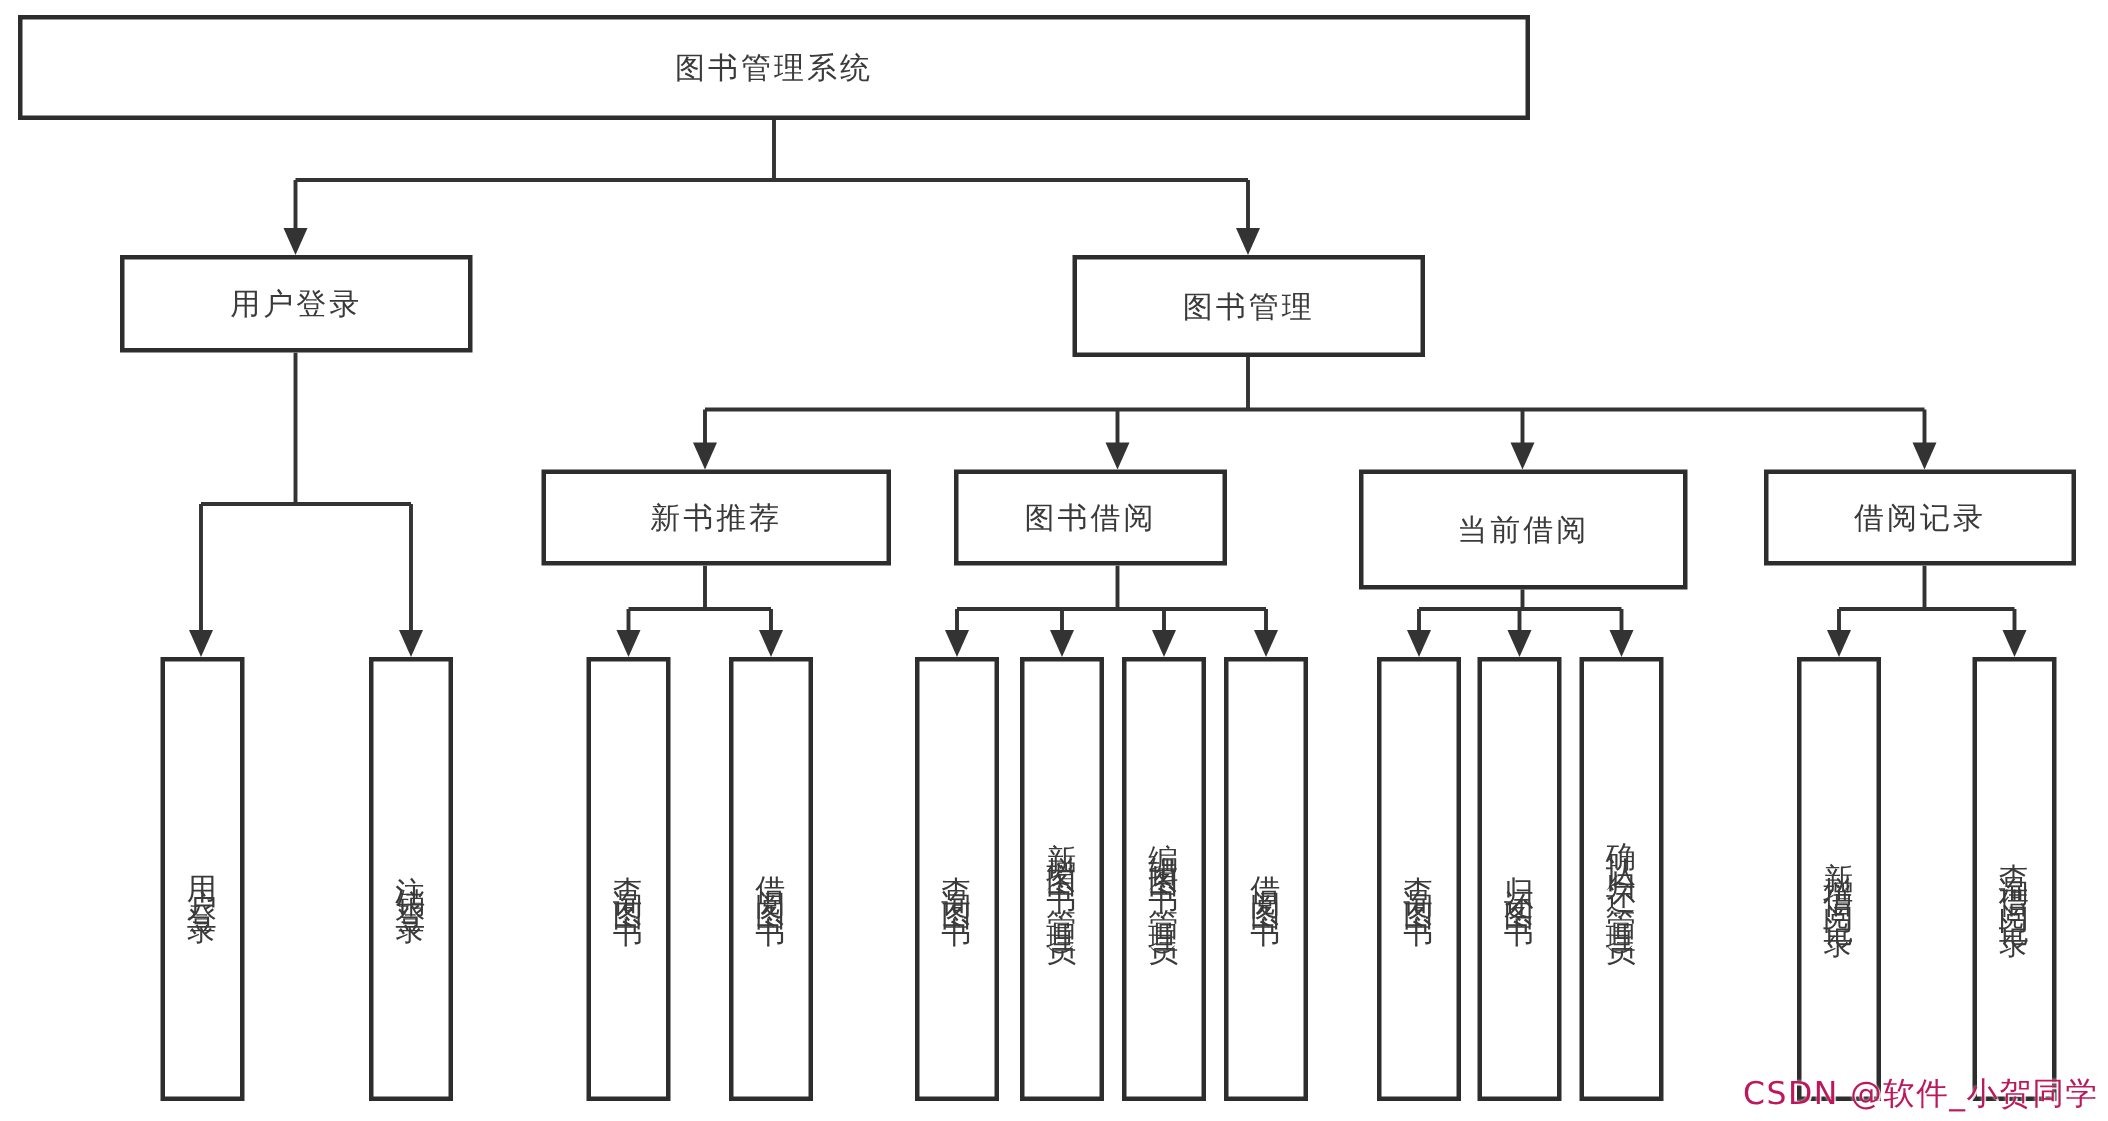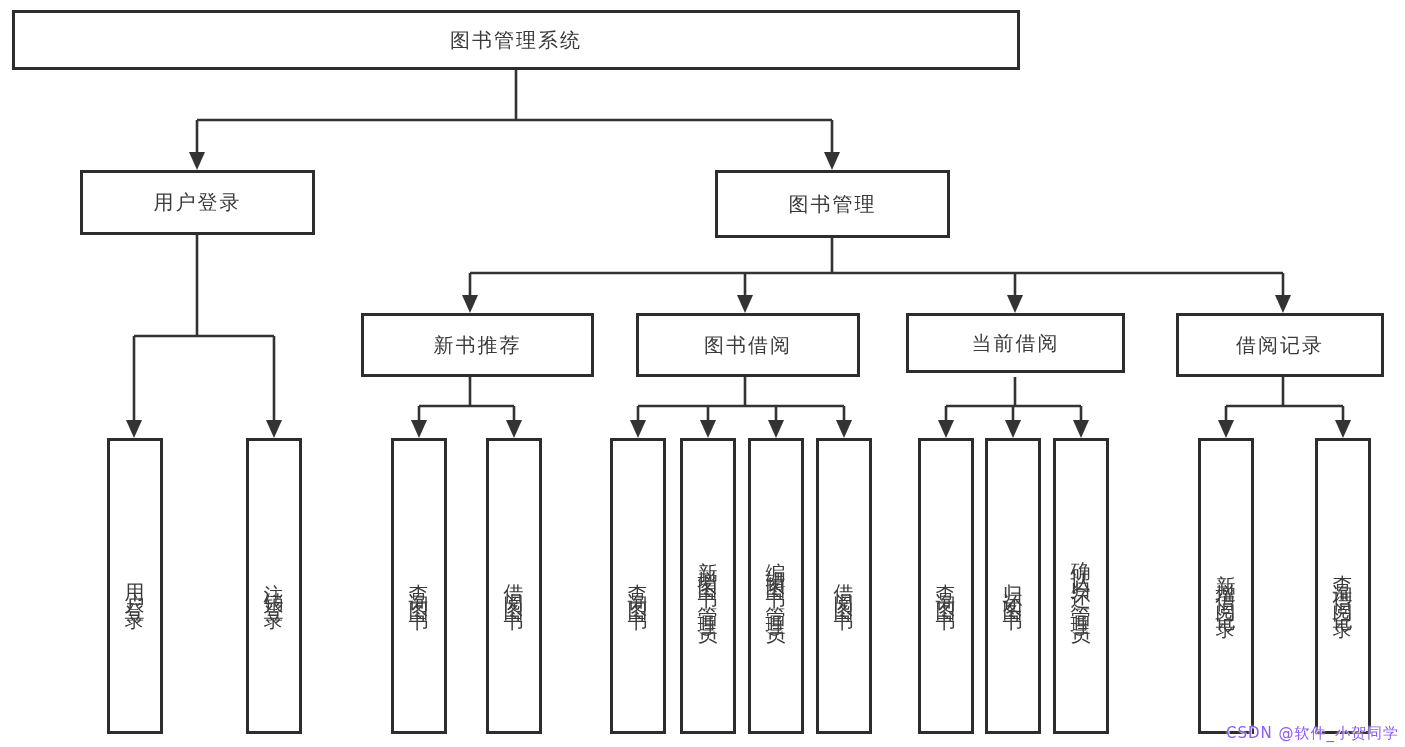--- a/index.html
+++ b/index.html
@@ -35,47 +35,47 @@
   }
   .vbox .vlabel {
     writing-mode: vertical-rl;
     text-orientation: mixed;
     font-size: 20px;
     letter-spacing: 9px;
     line-height: 1;
     white-space: nowrap;
   }
   
-  .n-root        { left: 12px;   top: 10px;  width: 1008px; height: 60px; }
+  .n-root        { left: 12px;   top: 10px;  width: 1008px; height: 70px; }
   .n-userlogin   { left: 80px;   top: 170px; width: 235px;  height: 65px; }
   .n-bookmgmt    { left: 715px;  top: 170px; width: 235px;  height: 68px; }
   .n-newbook     { left: 361px;  top: 313px; width: 233px;  height: 64px; }
-  .n-borrow      { left: 636px;  top: 313px; width: 224px;  height: 64px; }
-  .n-current     { left: 906px;  top: 313px; width: 219px;  height: 60px; }
+  .n-borrow      { left: 636px;  top: 313px; width: 182px;  height: 64px; }
+  .n-current     { left: 906px;  top: 313px; width: 219px;  height: 80px; }
   .n-record      { left: 1176px; top: 313px; width: 208px;  height: 64px; }
   .vbox          { top: 438px; width: 56px; height: 296px; }
   .l-1  { left: 107px; }
   .l-2  { left: 246px; }
   .l-3  { left: 391px; }
   .l-4  { left: 486px; }
   .l-5  { left: 610px; }
   .l-6  { left: 680px; }
   .l-7  { left: 748px; }
   .l-8  { left: 816px; }
   .l-9  { left: 918px; }
   .l-10 { left: 985px; }
   .l-11 { left: 1053px; }
   .l-12 { left: 1198px; }
   .l-13 { left: 1315px; }
   #watermark {
     position: absolute;
     right: 6px;
     bottom: 4px;
-    font-size: 15px;
-    color: #8b5cf6;
+    font-size: 21px;
+    color: #be185d;
     letter-spacing: 1px;
     z-index: 3;
     text-shadow: 0 0 2px #ffffff, 1px 1px 0 rgba(255,255,255,0.8);
     white-space: nowrap;
   }
 </style>
 </head>
 <body>
 
 <div id="canvas">

